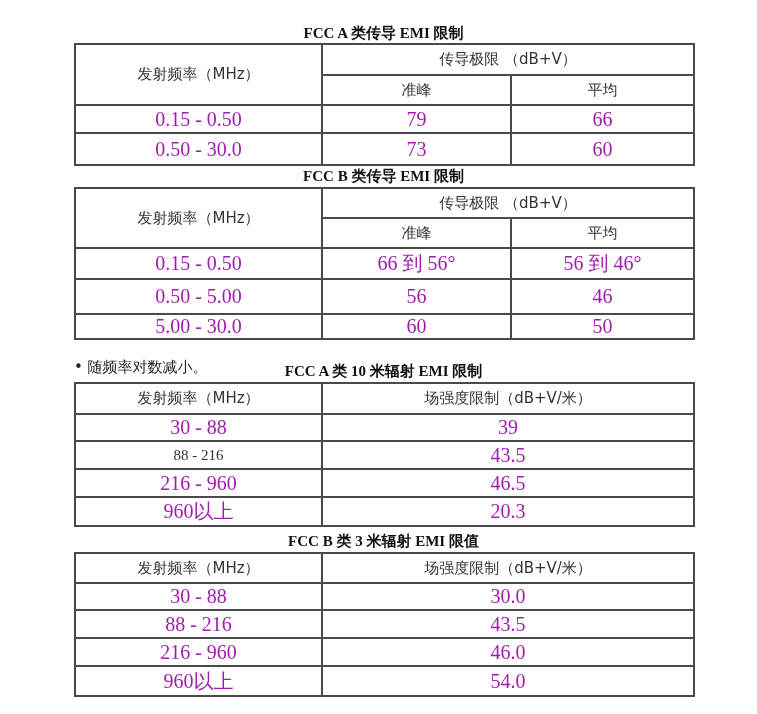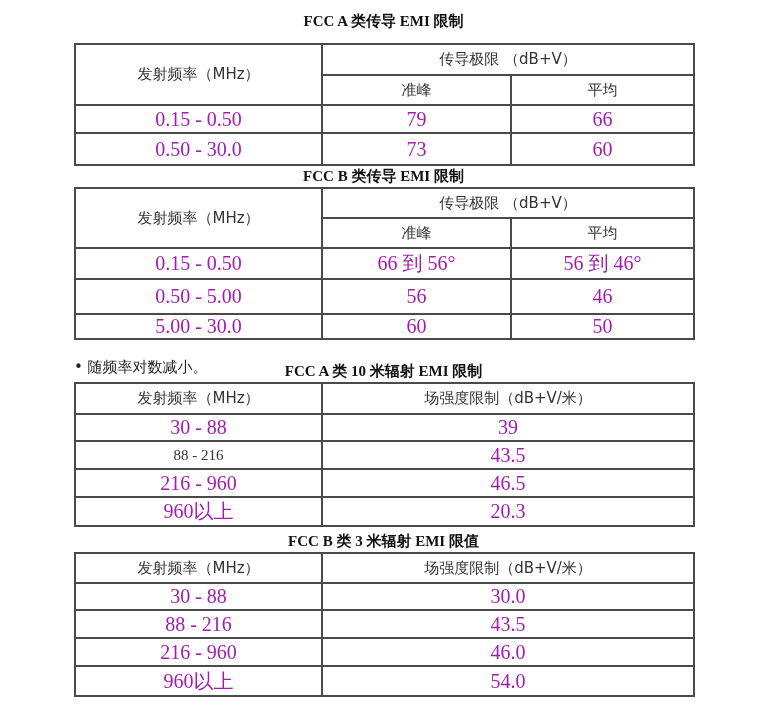--- a/index.html
+++ b/index.html
@@ -10,21 +10,21 @@
   table { position: absolute; left: 74px; width: 619px; border-collapse: collapse;
           table-layout: fixed; }
   td { border: 2px solid #4a4a4a; text-align: center; padding: 0; font-size: 20px; color: #a21caf; }
   .cjk { font-family: "DejaVu Sans", "Liberation Sans", sans-serif; font-size: 15px; color: #333; }
   .footnote { position: absolute; left: 74px; top: 338px; font-size: 15px;
               font-family: "DejaVu Sans", sans-serif; color: #222; margin-top: 20px; }
 </style>
 </head>
 <body>
 
-<div class="title" style="top:12px">FCC A 类传导 EMI 限制</div>
+<div class="title" style="top:24px">FCC A 类传导 EMI 限制</div>
 <table style="top:43px">
   <colgroup>
       <col style="width:247px">
       <col style="width:189px">
       <col style="width:183px">
     </colgroup>
   <tbody>
       <tr style="height:31px">
     <td rowspan="2" class="cjk">发射频率（MHz）</td>
     <td colspan="2" class="cjk">传导极限 （dB+V）</td>

